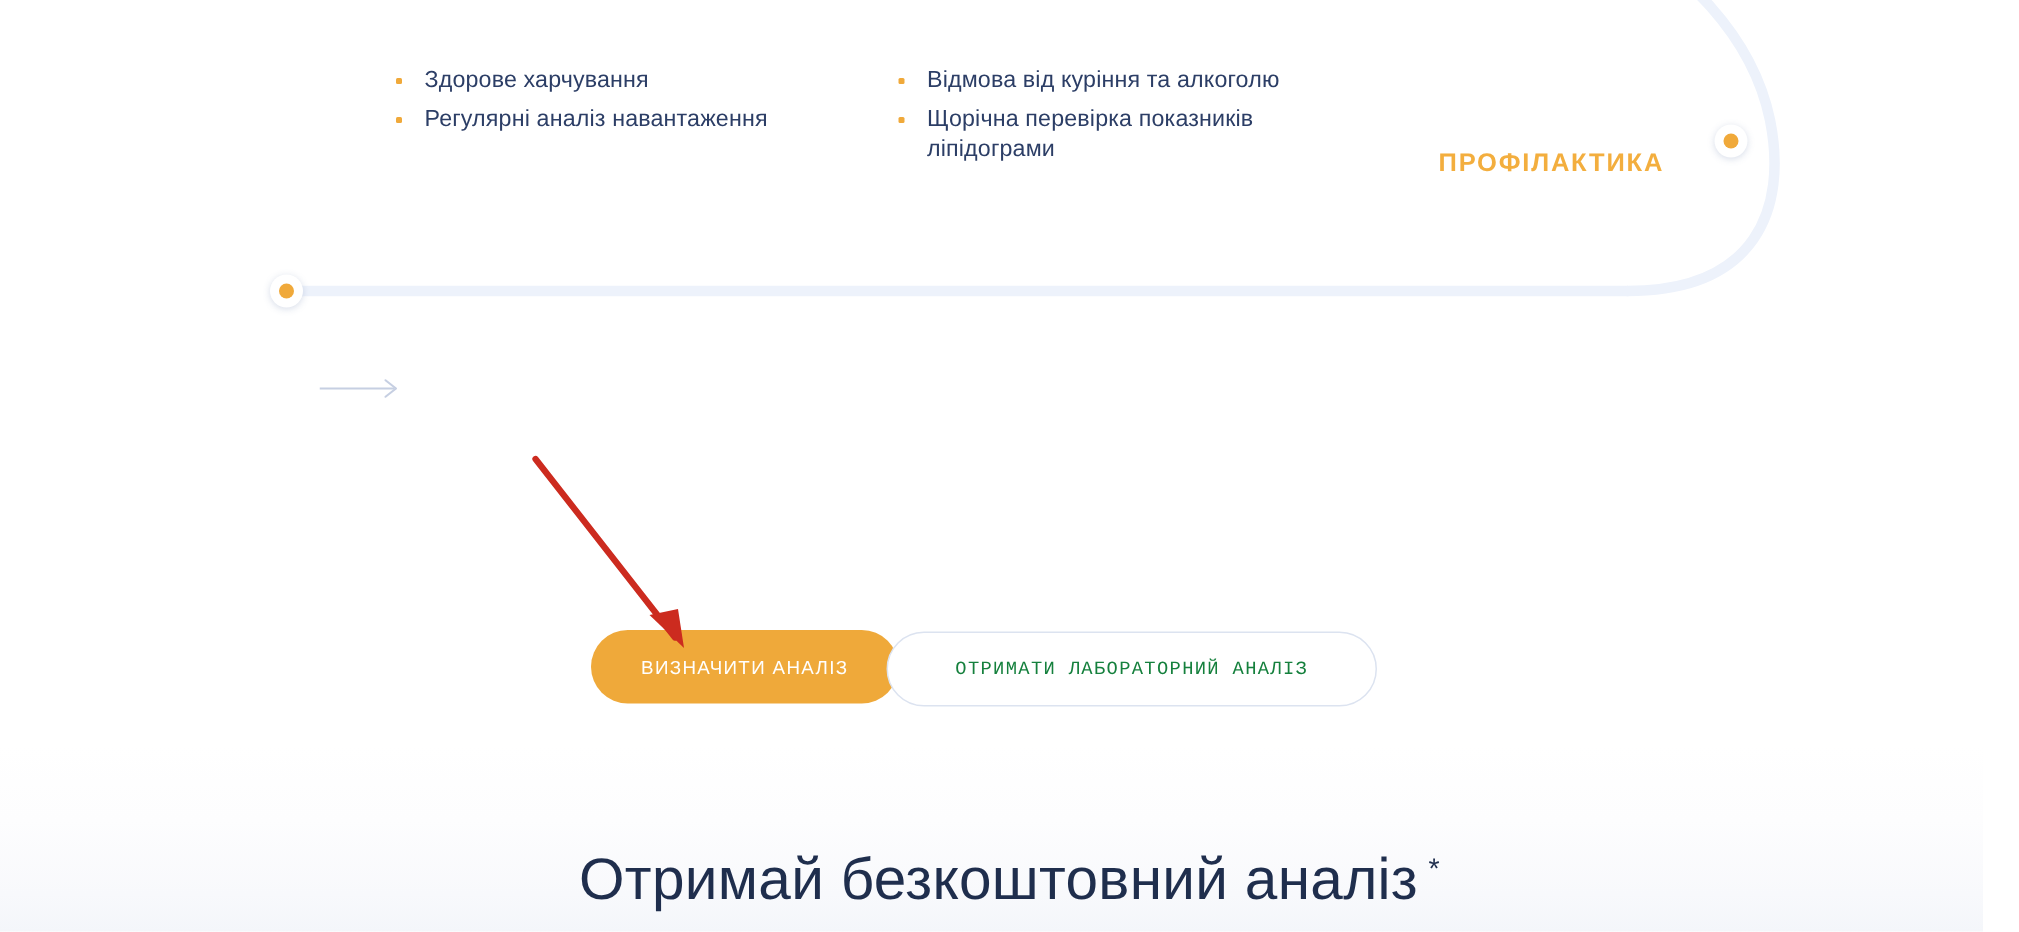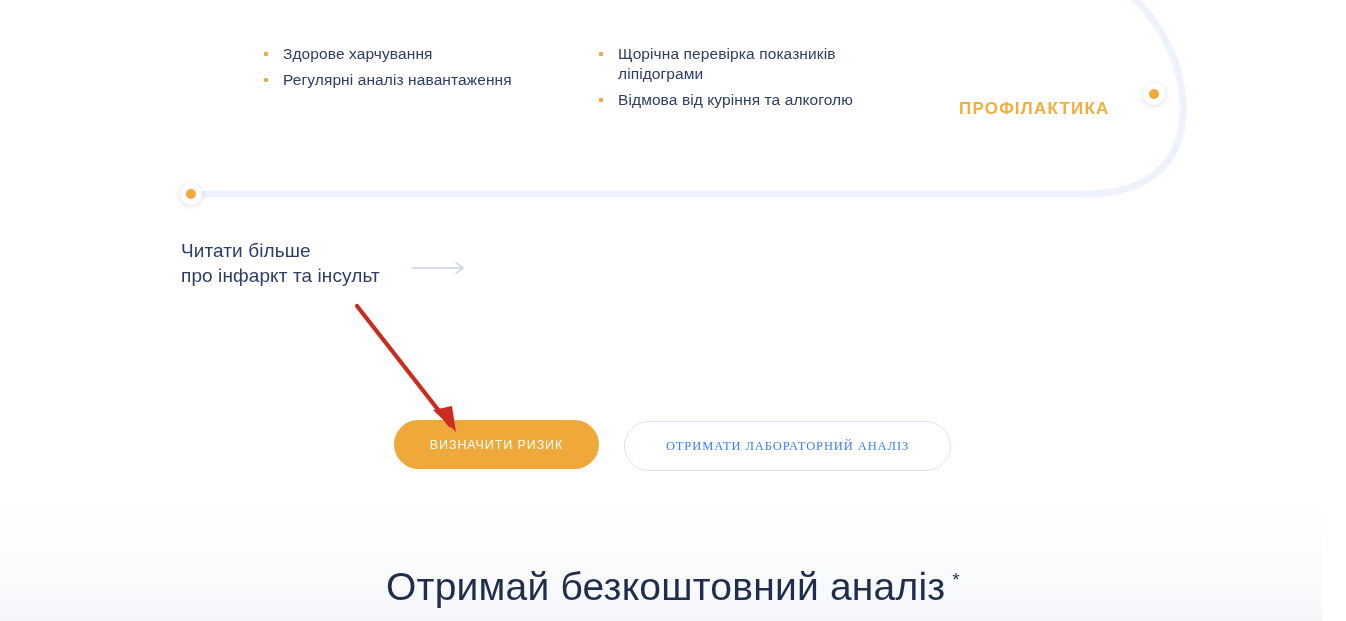--- a/index.html
+++ b/index.html
@@ -140,31 +140,31 @@
     background: #EFA93A;
     color: #ffffff;
     font-size: 12.5px;
     letter-spacing: 0.9px;
     font-family: inherit;
     cursor: pointer;
     padding: 0;
   }
   #btn-secondary {
     position: absolute;
-    left: 624px;
+    left: 591px;
     top: 421px;
     width: 327px;
     height: 50px;
     border: 1px solid #DCE3F0;
     border-radius: 26px;
     background: #ffffff;
-    color: #3b82f6;
+    color: #15803d;
     font-size: 12.5px;
     letter-spacing: 0.9px;
-    font-family: Liberation Serif, serif;
+    font-family: Liberation Mono, monospace;
     cursor: pointer;
     padding: 0;
   }
 
   
   #annotation-arrow {
     position: absolute;
     left: 340px;
     top: 290px;
     width: 140px;
@@ -213,40 +213,38 @@
 
   <div id="prevention-block">
     <div class="col" id="col-1">
       <ul class="bullets">
         <li>Здорове харчування</li>
         <li>Регулярні аналіз навантаження</li>
       </ul>
     </div>
     <div class="col" id="col-2">
       <ul class="bullets">
+        <li>Відмова від куріння та алкоголю</li>
         <li>Щорічна перевірка показників ліпідограми</li>
-        <li>Відмова від куріння та алкоголю</li>
       </ul>
     </div>
   </div>
 
   <div id="prevention-label">ПРОФІЛАКТИКА</div>
 
   <a id="read-more" href="#" style="text-decoration:none;">
-    <span id="read-more-text">Читати більше
-про інфаркт та інсульт</span>
     <span id="read-more-arrow">
       <svg width="54" height="14" viewBox="0 0 54 14" xmlns="http://www.w3.org/2000/svg">
         <path d="M0 7 H 50" stroke="#C6CFE2" stroke-width="1.4" fill="none"></path>
         <path d="M44 1.5 L 51 7 L 44 12.5" stroke="#C6CFE2" stroke-width="1.4" fill="none" stroke-linecap="round" stroke-linejoin="round"></path>
       </svg>
     </span>
   </a>
 
-  <button id="btn-primary">ВИЗНАЧИТИ РИЗИК</button>
+  <button id="btn-primary">ВИЗНАЧИТИ АНАЛІЗ</button>
   <button id="btn-secondary">ОТРИМАТИ ЛАБОРАТОРНИЙ АНАЛІЗ</button>
 
   <svg id="annotation-arrow" viewBox="0 0 140 155" xmlns="http://www.w3.org/2000/svg">
     <path d="M17 16 L 110 135" stroke="#CC2B1F" stroke-width="4.2" fill="none" stroke-linecap="round"></path>
     <path d="M116 142 L 93 120 L 112 116 Z" fill="#CC2B1F"></path>
   </svg>
 
   <div id="bottom-section">
     <div id="bottom-heading">
       <span>Отримай безкоштовний аналіз</span><span class="asterisk">*</span>

